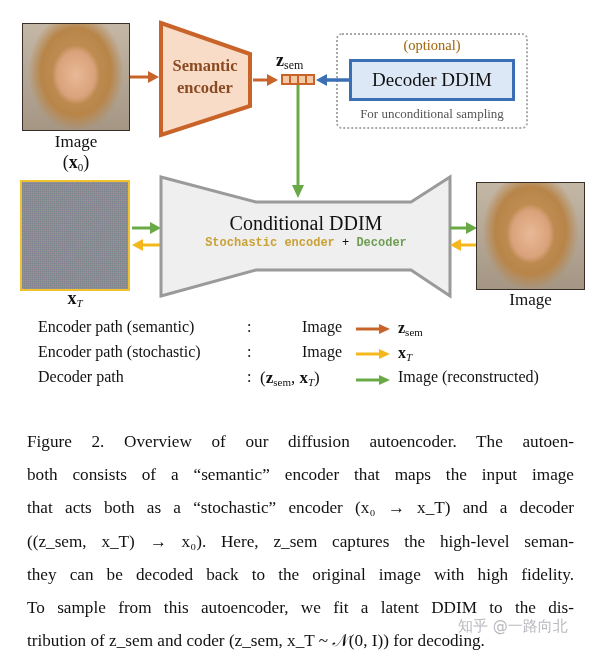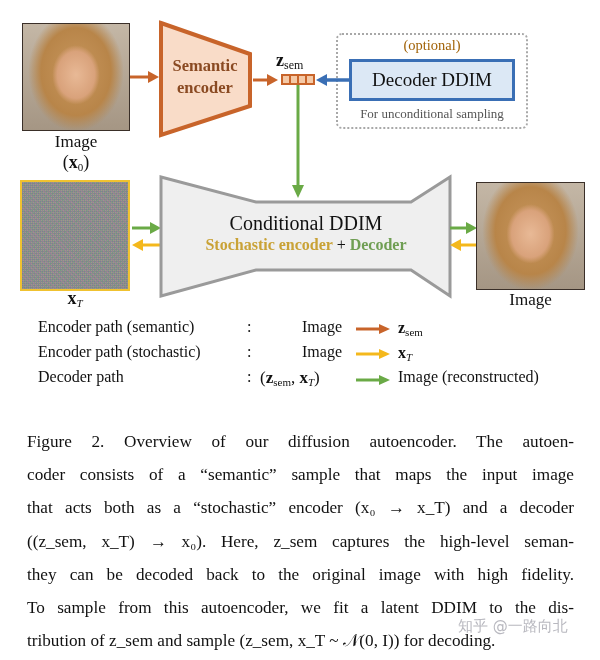--- a/index.html
+++ b/index.html
@@ -95,21 +95,21 @@
   </svg>
   <svg class="abs" style="left:132px;top:238px;" width="30" height="14">
     <polygon points="0,7 11,1 11,13" fill="#f4b81c"></polygon>
     <line x1="10" y1="7" x2="30" y2="7" stroke="#f4b81c" stroke-width="3"></line>
   </svg>
 
   <svg class="abs" style="left:158px;top:174px;" width="296" height="126">
     <polygon points="3,3 98,28 253,28 292,3 292,122 253,96 98,96 3,122" fill="#efefef" stroke="#9a9a9a" stroke-width="3"></polygon>
   </svg>
   <div class="abs" style="left:158px;top:212px;width:296px;text-align:center;font-size:20px;">Conditional DDIM</div>
-  <div class="abs" style="left:158px;top:236px;width:296px;text-align:center;font-size:16px;font-weight:bold;">
+  <div class="abs" style="left:158px;top:236px;width:296px;text-align:center;font-size:12px;font-weight:bold;font-family:Liberation Mono, monospace;">
     <span style="color:#c9a236;">Stochastic encoder</span>
     <span style="font-weight:normal;">+</span>
     <span style="color:#6f9e53;">Decoder</span>
   </div>
 
   <svg class="abs" style="left:450px;top:221px;" width="28" height="14">
     <line x1="0" y1="7" x2="18" y2="7" stroke="#6aaa46" stroke-width="3"></line>
     <polygon points="16,1 27,7 16,13" fill="#6aaa46"></polygon>
   </svg>
   <svg class="abs" style="left:450px;top:238px;" width="28" height="14">
@@ -152,21 +152,21 @@
         <line x1="0" y1="6" x2="25" y2="6" stroke="#6aaa46" stroke-width="3"></line>
           <polygon points="23,1 34,6 23,11" fill="#6aaa46"></polygon>
         </svg>
       <span class="abs" style="left:360px;">Image (reconstructed)</span>
     </div>
   </div>
 </div>
 
 <div class="abs caption" style="left:19px;top:421px;width:563px;">
   <p>Figure 2.  Overview of our diffusion autoencoder.  The autoen-</p>
-  <p>coder consists of a “semantic” sample that maps the input image</p>
+  <p>both consists of a “semantic” encoder that maps the input image</p>
   <p>that acts both as a “stochastic” encoder (x₀ → x_T) and a decoder</p>
   <p>((z_sem, x_T) → x₀).  Here, z_sem captures the high-level seman-</p>
   <p>they can be decoded back to the original image with high fidelity.</p>
   <p>To sample from this autoencoder, we fit a latent DDIM to the dis-</p>
-  <p class="last">tribution of z_sem and sample (z_sem, x_T ~ 𝒩(0, I)) for decoding.</p>
+  <p class="last">tribution of z_sem and coder (z_sem, x_T ~ 𝒩(0, I)) for decoding.</p>
 </div>
 
 <div class="abs watermark" style="left:458px;top:617px;">知乎 @一路向北</div>
 
 </body></html>

